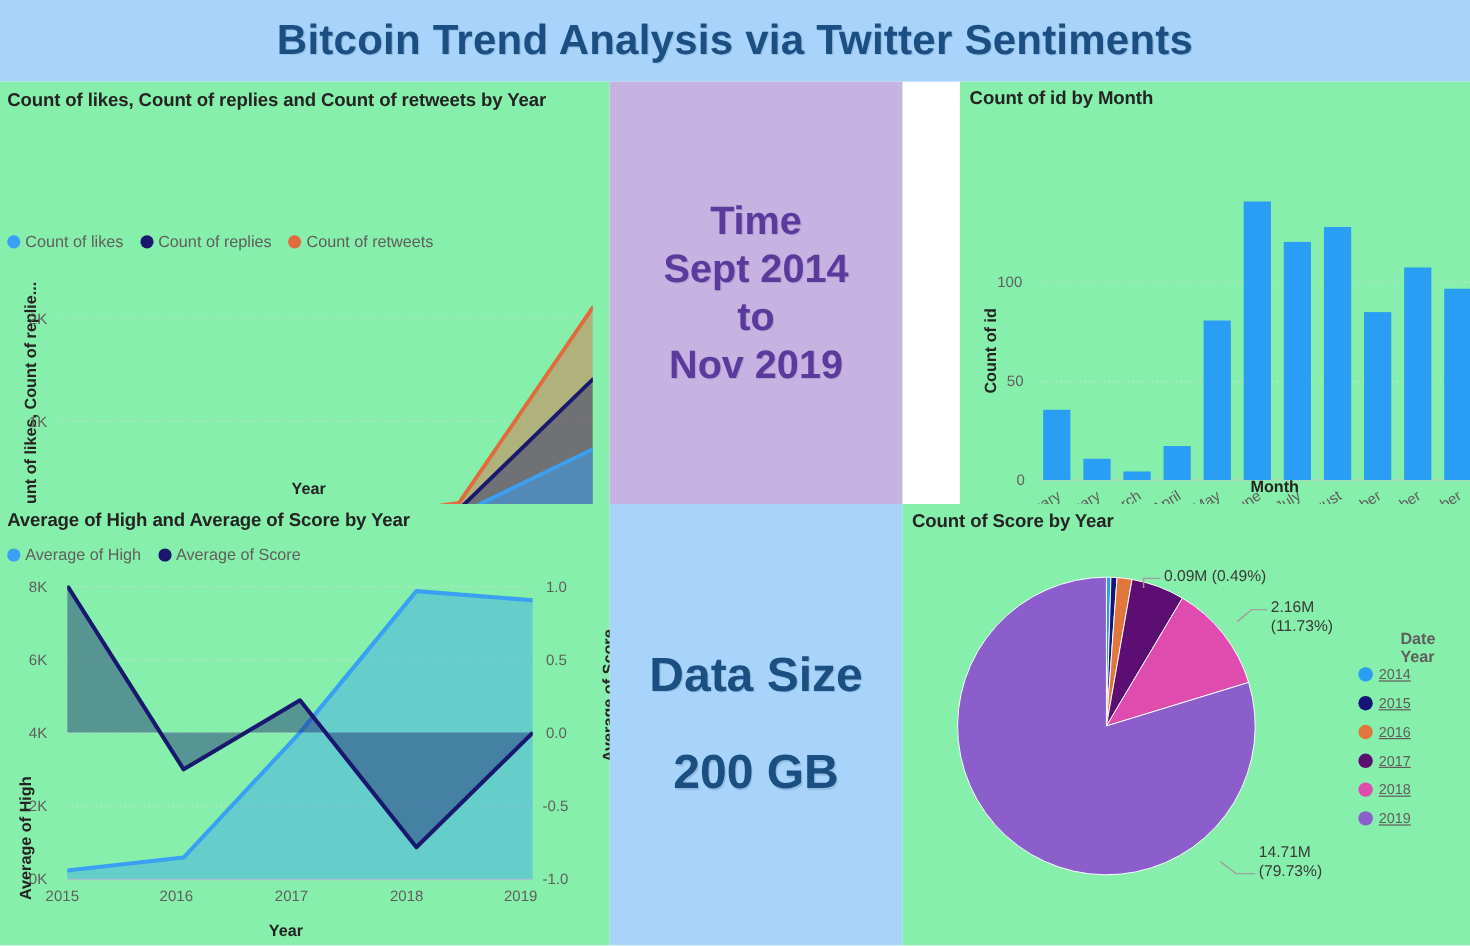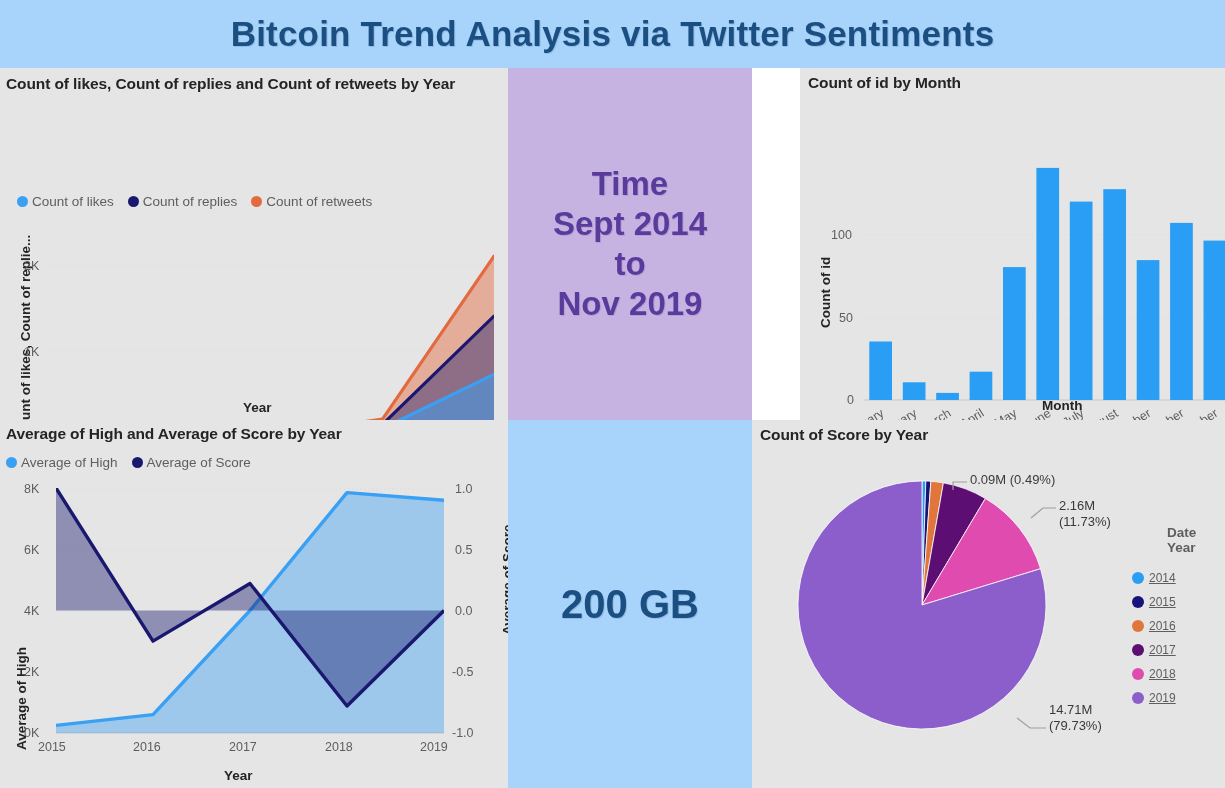--- a/index.html
+++ b/index.html
@@ -17,21 +17,21 @@
     background: #a8d3fa;
     display: flex; align-items: center; justify-content: center;
   }
   #header-title {
     font-size: 35px; font-weight: bold; color: #1b4f82;
     letter-spacing: .2px; white-space: nowrap;
     text-shadow: 1px 1px 0 rgba(120,160,200,.45);
   }
 
   
-  .panel { position: absolute; background: #e5e5e5; }
+  .panel { position: absolute; background: #86efac; }
   #panel-line   { left: 0;   top: 68px;  width: 508px; height: 352px; }
   #panel-area   { left: 0;   top: 420px; width: 508px; height: 368px; }
   #panel-time   { left: 508px; top: 68px;  width: 244px; height: 352px; background: #c6b3e2; }
   #panel-size   { left: 508px; top: 420px; width: 244px; height: 368px; background: #a8d3fa; }
   #panel-bar    { left: 752px; top: 68px;  width: 473px; height: 352px; margin-left: 48px; }
   #panel-pie    { left: 752px; top: 420px; width: 473px; height: 368px; }
 
   .chart-title {
     font-size: 15.5px; font-weight: bold; color: #252423;
     line-height: 1.35; letter-spacing: -.1px;
@@ -61,21 +61,21 @@
   }
   #panel-size .kpi-text {
     position: absolute; left: 0; top: 0; width: 244px; height: 368px;
     display: flex; flex-direction: column; align-items: center; justify-content: center;
     gap: 36px; color: #1b4f82; font-size: 40px; font-weight: bold;
     text-shadow: 1px 1px 0 rgba(120,160,200,.45);
   }
 
   
   #pie-legend { position: absolute; left: 380px; top: 105px; }
-  #pie-legend .legend-head { font-size: 13.5px; font-weight: bold; color: #605e5c; margin-bottom: 16px; padding-left: 35px; }
+  #pie-legend .legend-head { font-size: 13.5px; font-weight: bold; color: #605e5c; margin-bottom: 0; padding-left: 35px; }
   #pie-legend .pl-item { display: flex; align-items: center; gap: 5px; margin-bottom: 10px; }
   #pie-legend .pl-dot { width: 12px; height: 12px; border-radius: 50%; }
   #pie-legend .pl-label { font-size: 12px; color: #605e5c; text-decoration: underline; }
 
   .pie-callout { position: absolute; font-size: 13px; color: #3b3a39; line-height: 1.25; white-space: pre; }
 
   svg { display: block; }
   .gridline { stroke: #d9d9d9; stroke-width: 1; stroke-dasharray: 1 3; }
   .baseline { stroke: #c8c6c4; stroke-width: 1; }
 </style>
@@ -84,21 +84,21 @@
 
 <div id="dashboard">
 
   <div id="header">
     <div id="header-title">Bitcoin Trend Analysis via Twitter Sentiments</div>
   </div>
 
   <div class="panel" id="panel-line">
     <div class="chart-title">Count of likes, Count of replies and Count of retweets by Year</div>
 
-    <div class="legend-row" id="legend-counts" style="left:17px; top:126px;">
+    <div class="legend-row" id="legend-counts" style="left:6px; top:126px;">
       <div class="legend-item">
         <span class="legend-dot" style="background:#3aa0f3"></span>
         <span class="legend-label">Count of likes</span>
       </div>
       <div class="legend-item">
         <span class="legend-dot" style="background:#19186e"></span>
         <span class="legend-label">Count of replies</span>
       </div>
       <div class="legend-item">
         <span class="legend-dot" style="background:#e3693f"></span>
@@ -191,20 +191,21 @@
     <div class="kpi-text">
       <div>Time</div>
       <div>Sept 2014</div>
       <div>to</div>
       <div>Nov 2019</div>
     </div>
   </div>
 
   <div class="panel" id="panel-size">
     <div class="kpi-text">
+      <div>Data Size</div>
       <div>200 GB</div>
     </div>
   </div>
 
   <div class="panel" id="panel-bar">
     <div class="chart-title">Count of id by Month</div>
 
     <div class="axis-title vertical" style="left:18px; top:260px; transform: rotate(-90deg);">Count of id</div>
 
     <div class="axis-tick" style="left:31px; top:160px;">100</div>

